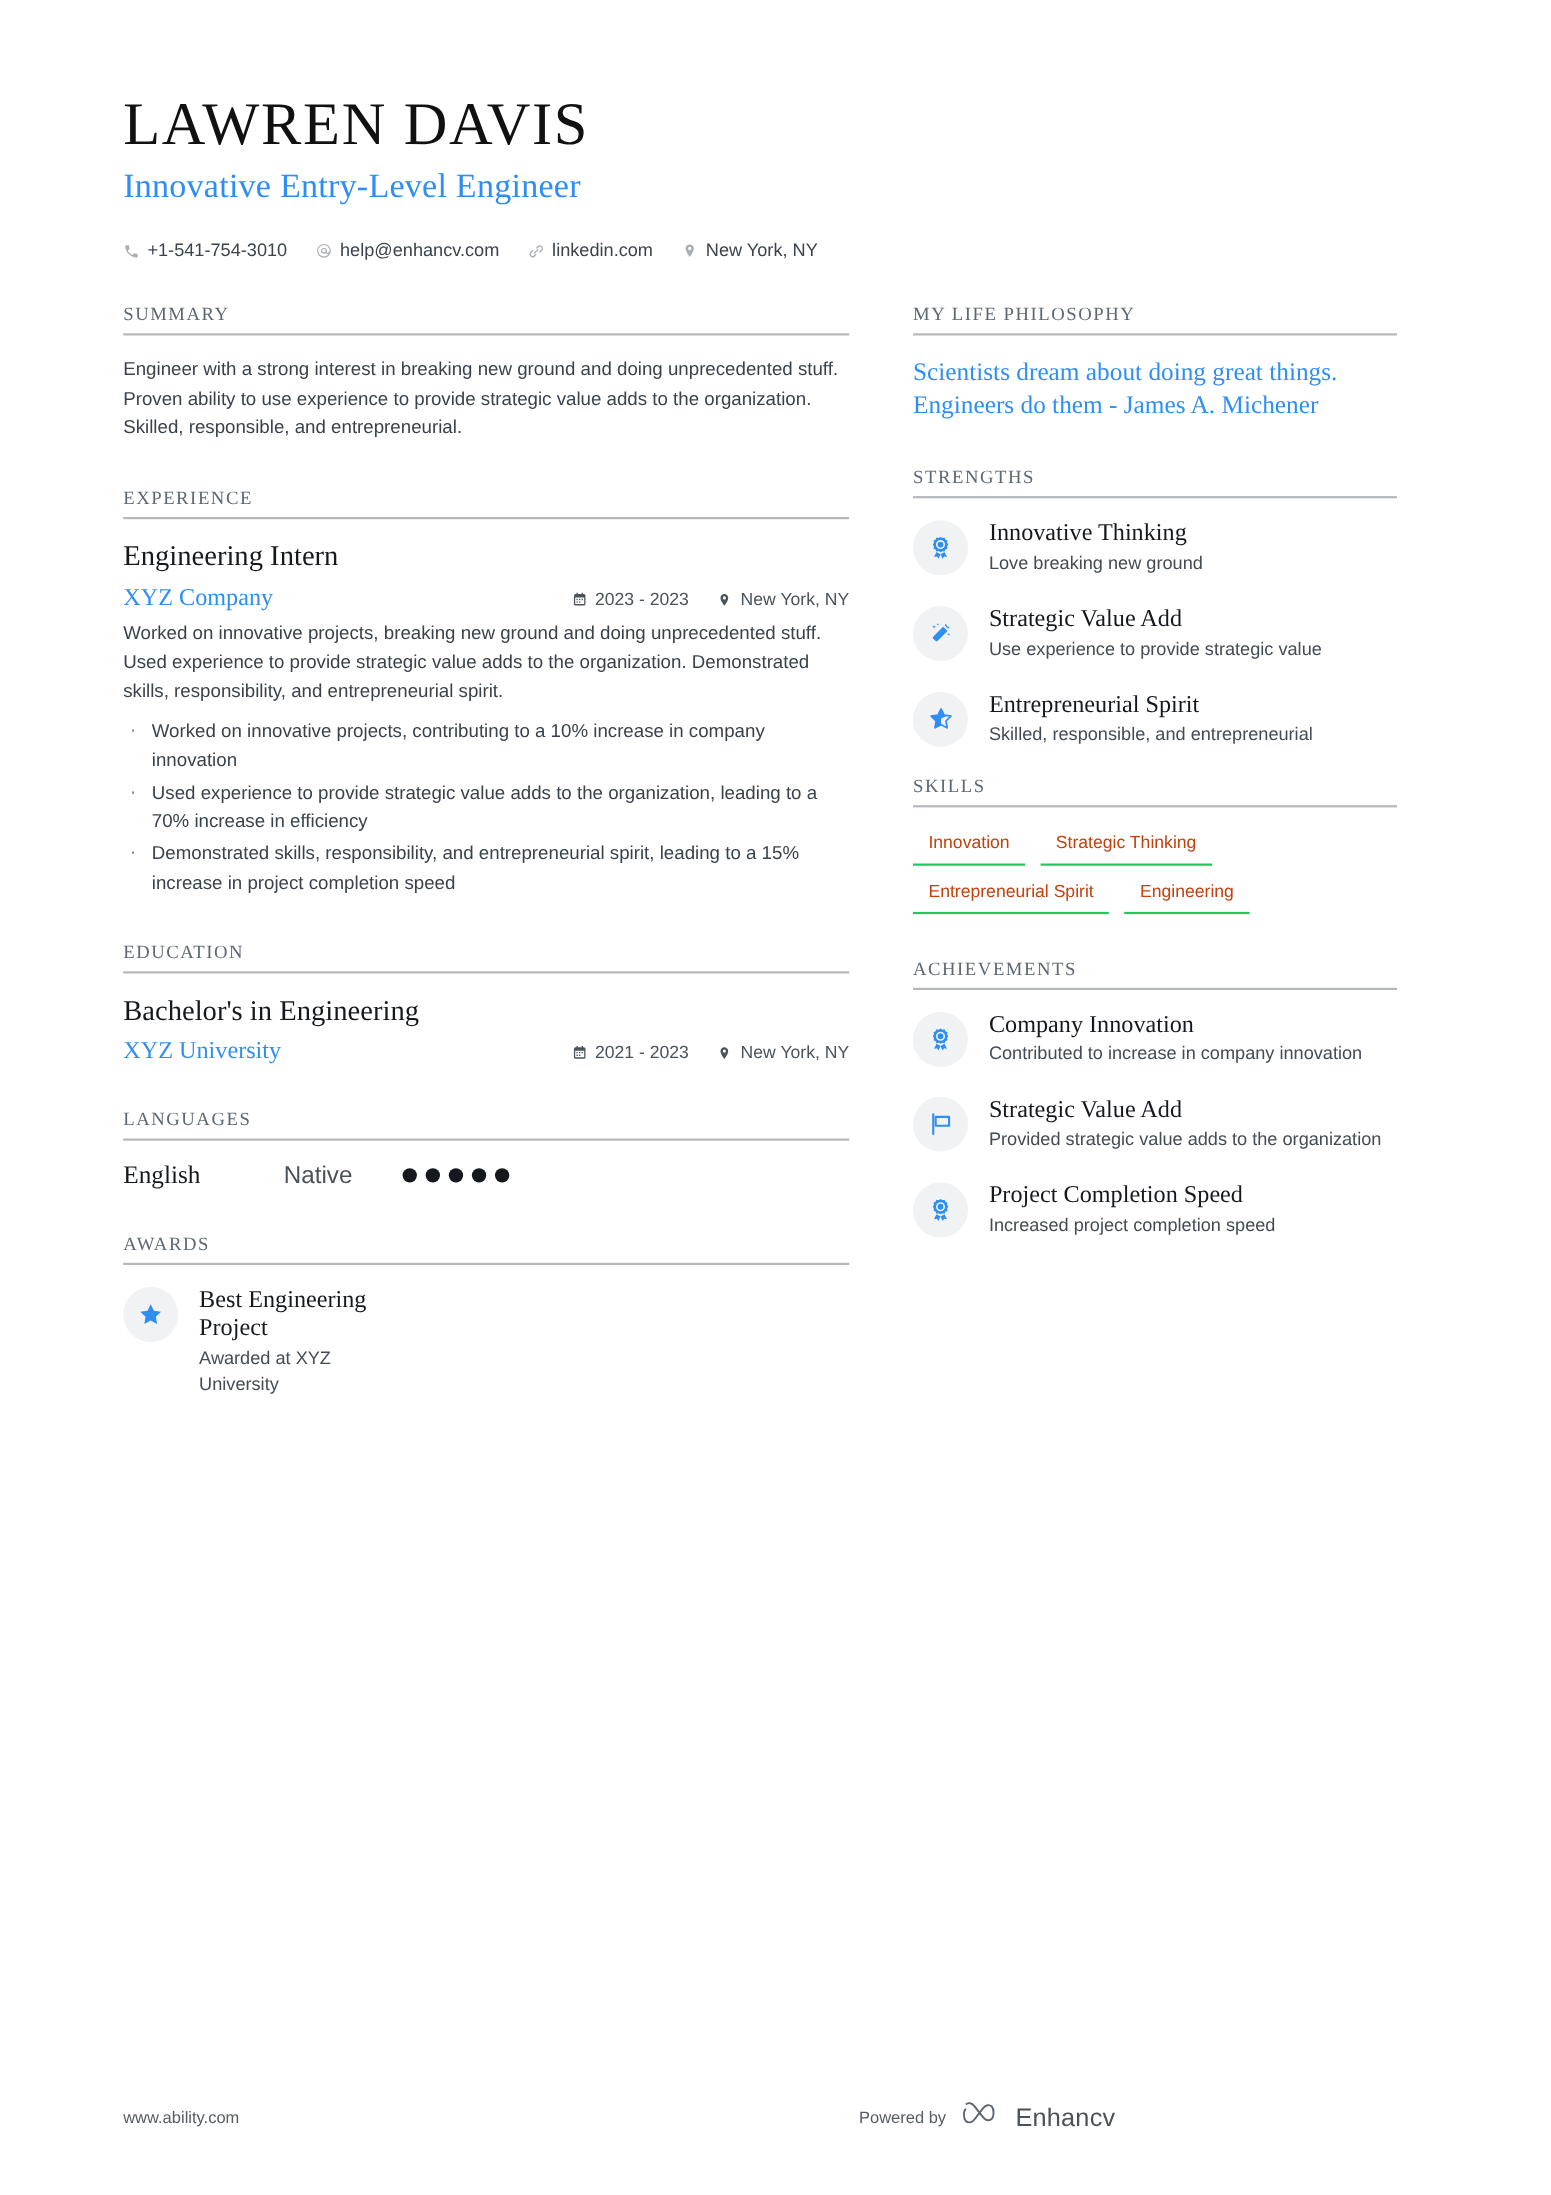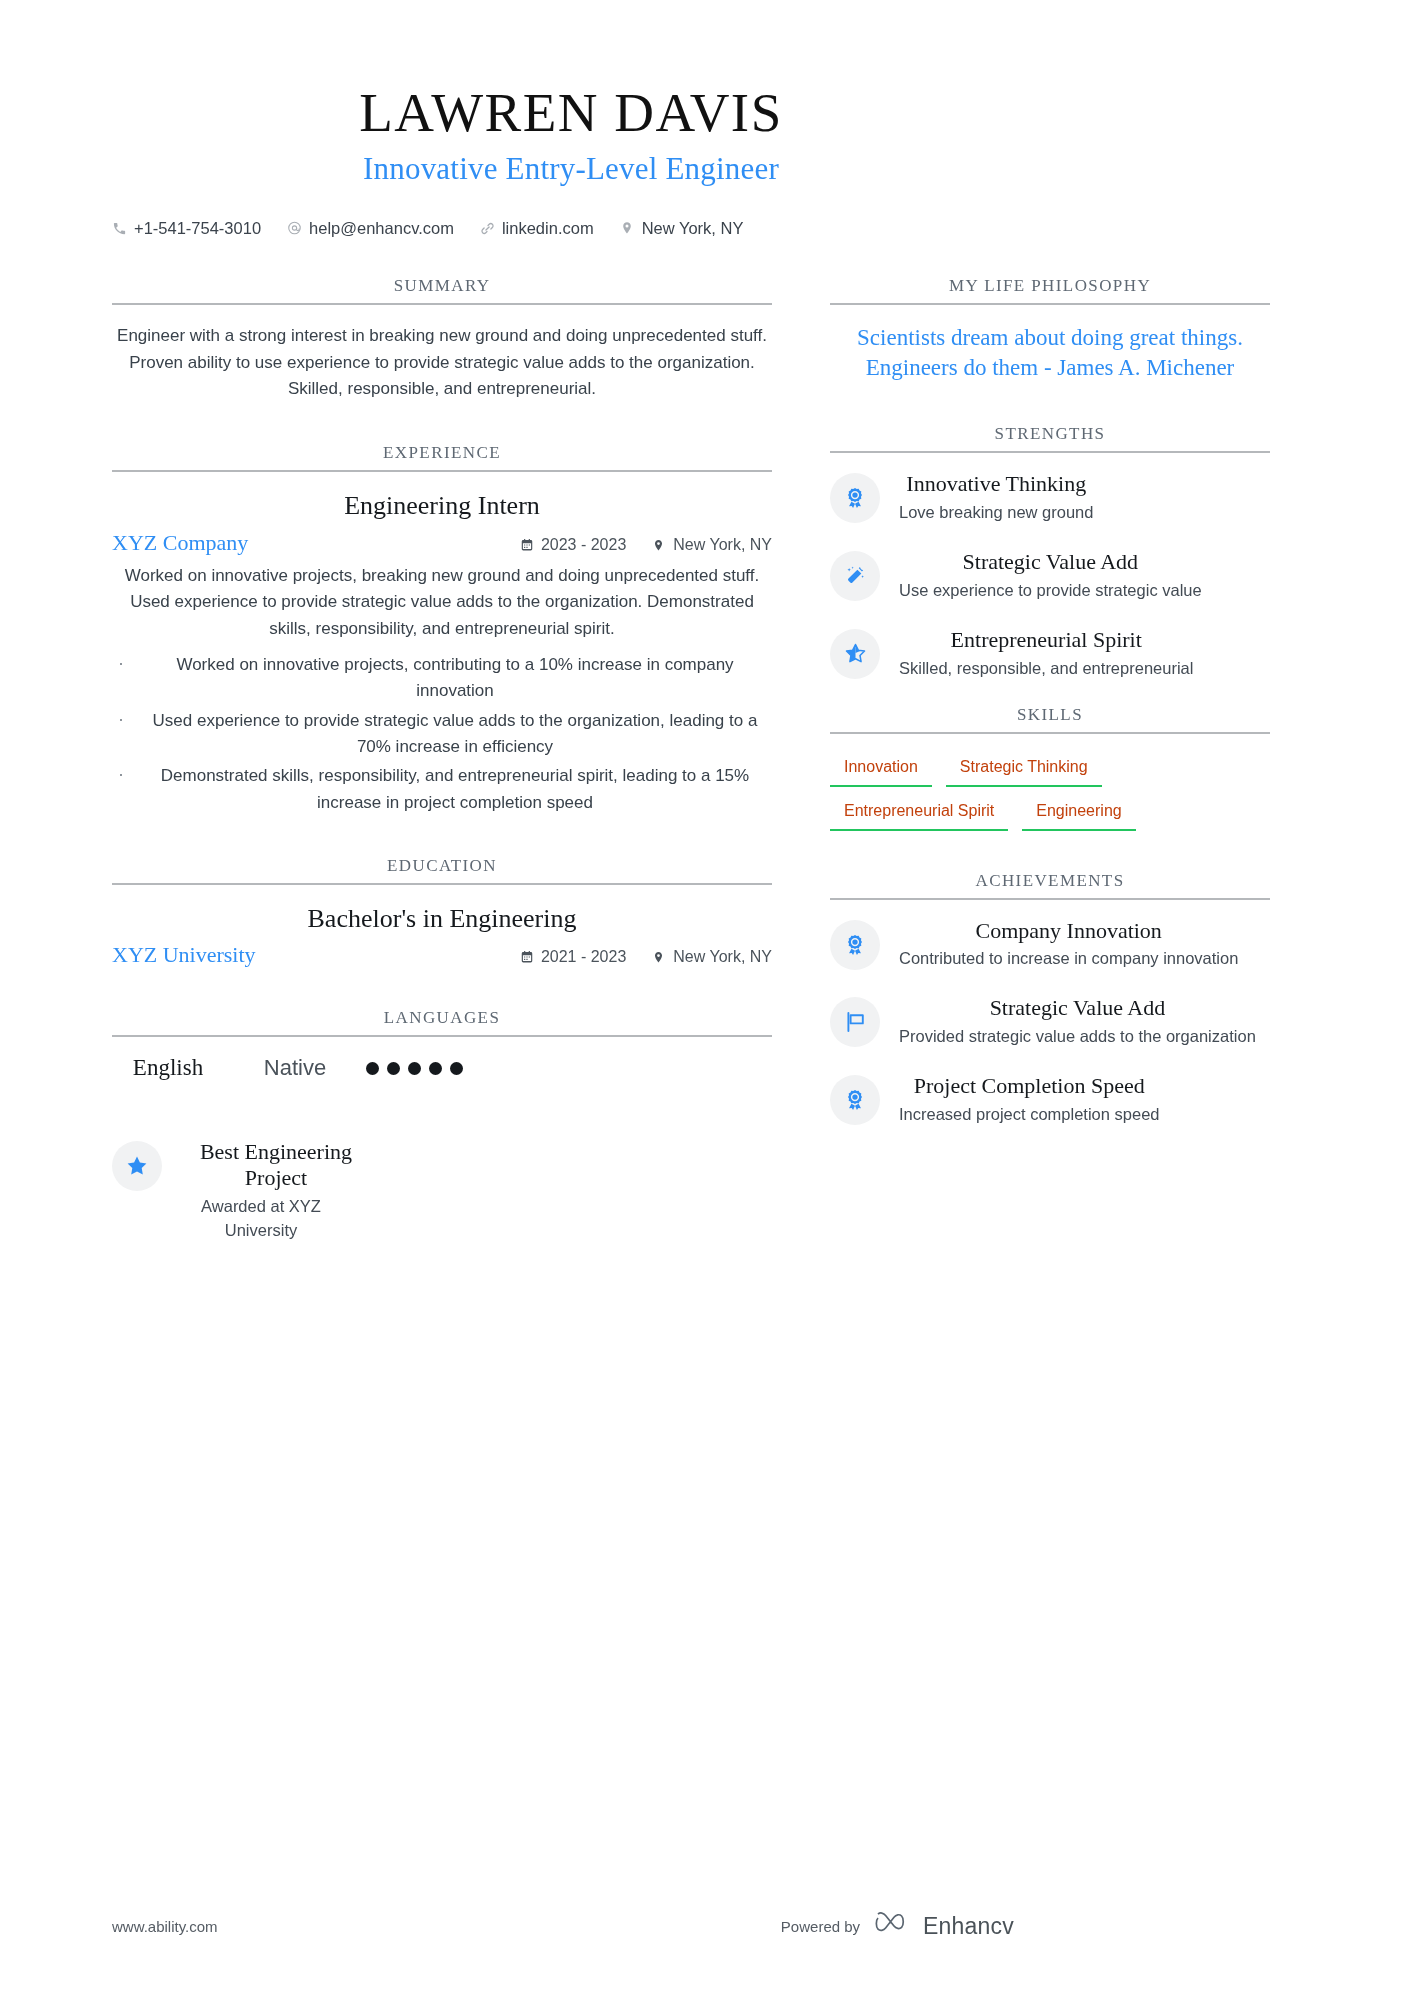--- a/index.html
+++ b/index.html
@@ -14,21 +14,20 @@
     font-family: "Liberation Sans", sans-serif;
     color: #333c45;
     position: relative;
   }
 
   .page {
     width: 1126px;
     height: 1995px;
     padding: 72px 96px 0 112px;
     position: relative;
-    text-align: center;
   }
 
   
   .name {
     font-family: "Liberation Serif", serif;
     font-size: 55px;
     font-weight: 400;
     letter-spacing: 1.5px;
     color: #111111;
     line-height: 1.05;
@@ -423,20 +422,21 @@
               <span class="dot"></span>
               <span class="dot"></span>
               <span class="dot"></span>
               <span class="dot"></span>
             </div>
           </div>
         </div>
       </section>
 
       <section class="sec sec-gap">
+        <div class="sec-title">AWARDS</div>
         <div class="sec-body">
           <div class="icard icard-narrow">
             <div class="icard-badge">
               <svg width="24" height="24" viewBox="0 0 24 24" fill="currentColor">
                 <path d="M12 2.6l2.9 5.9 6.5.95-4.7 4.6 1.1 6.5L12 17.5l-5.8 3.05 1.1-6.5-4.7-4.6 6.5-.95z"></path>
               </svg>
             </div>
             <div>
               <div class="icard-title">Best Engineering Project</div>
               <div class="icard-desc">Awarded at XYZ University</div>

